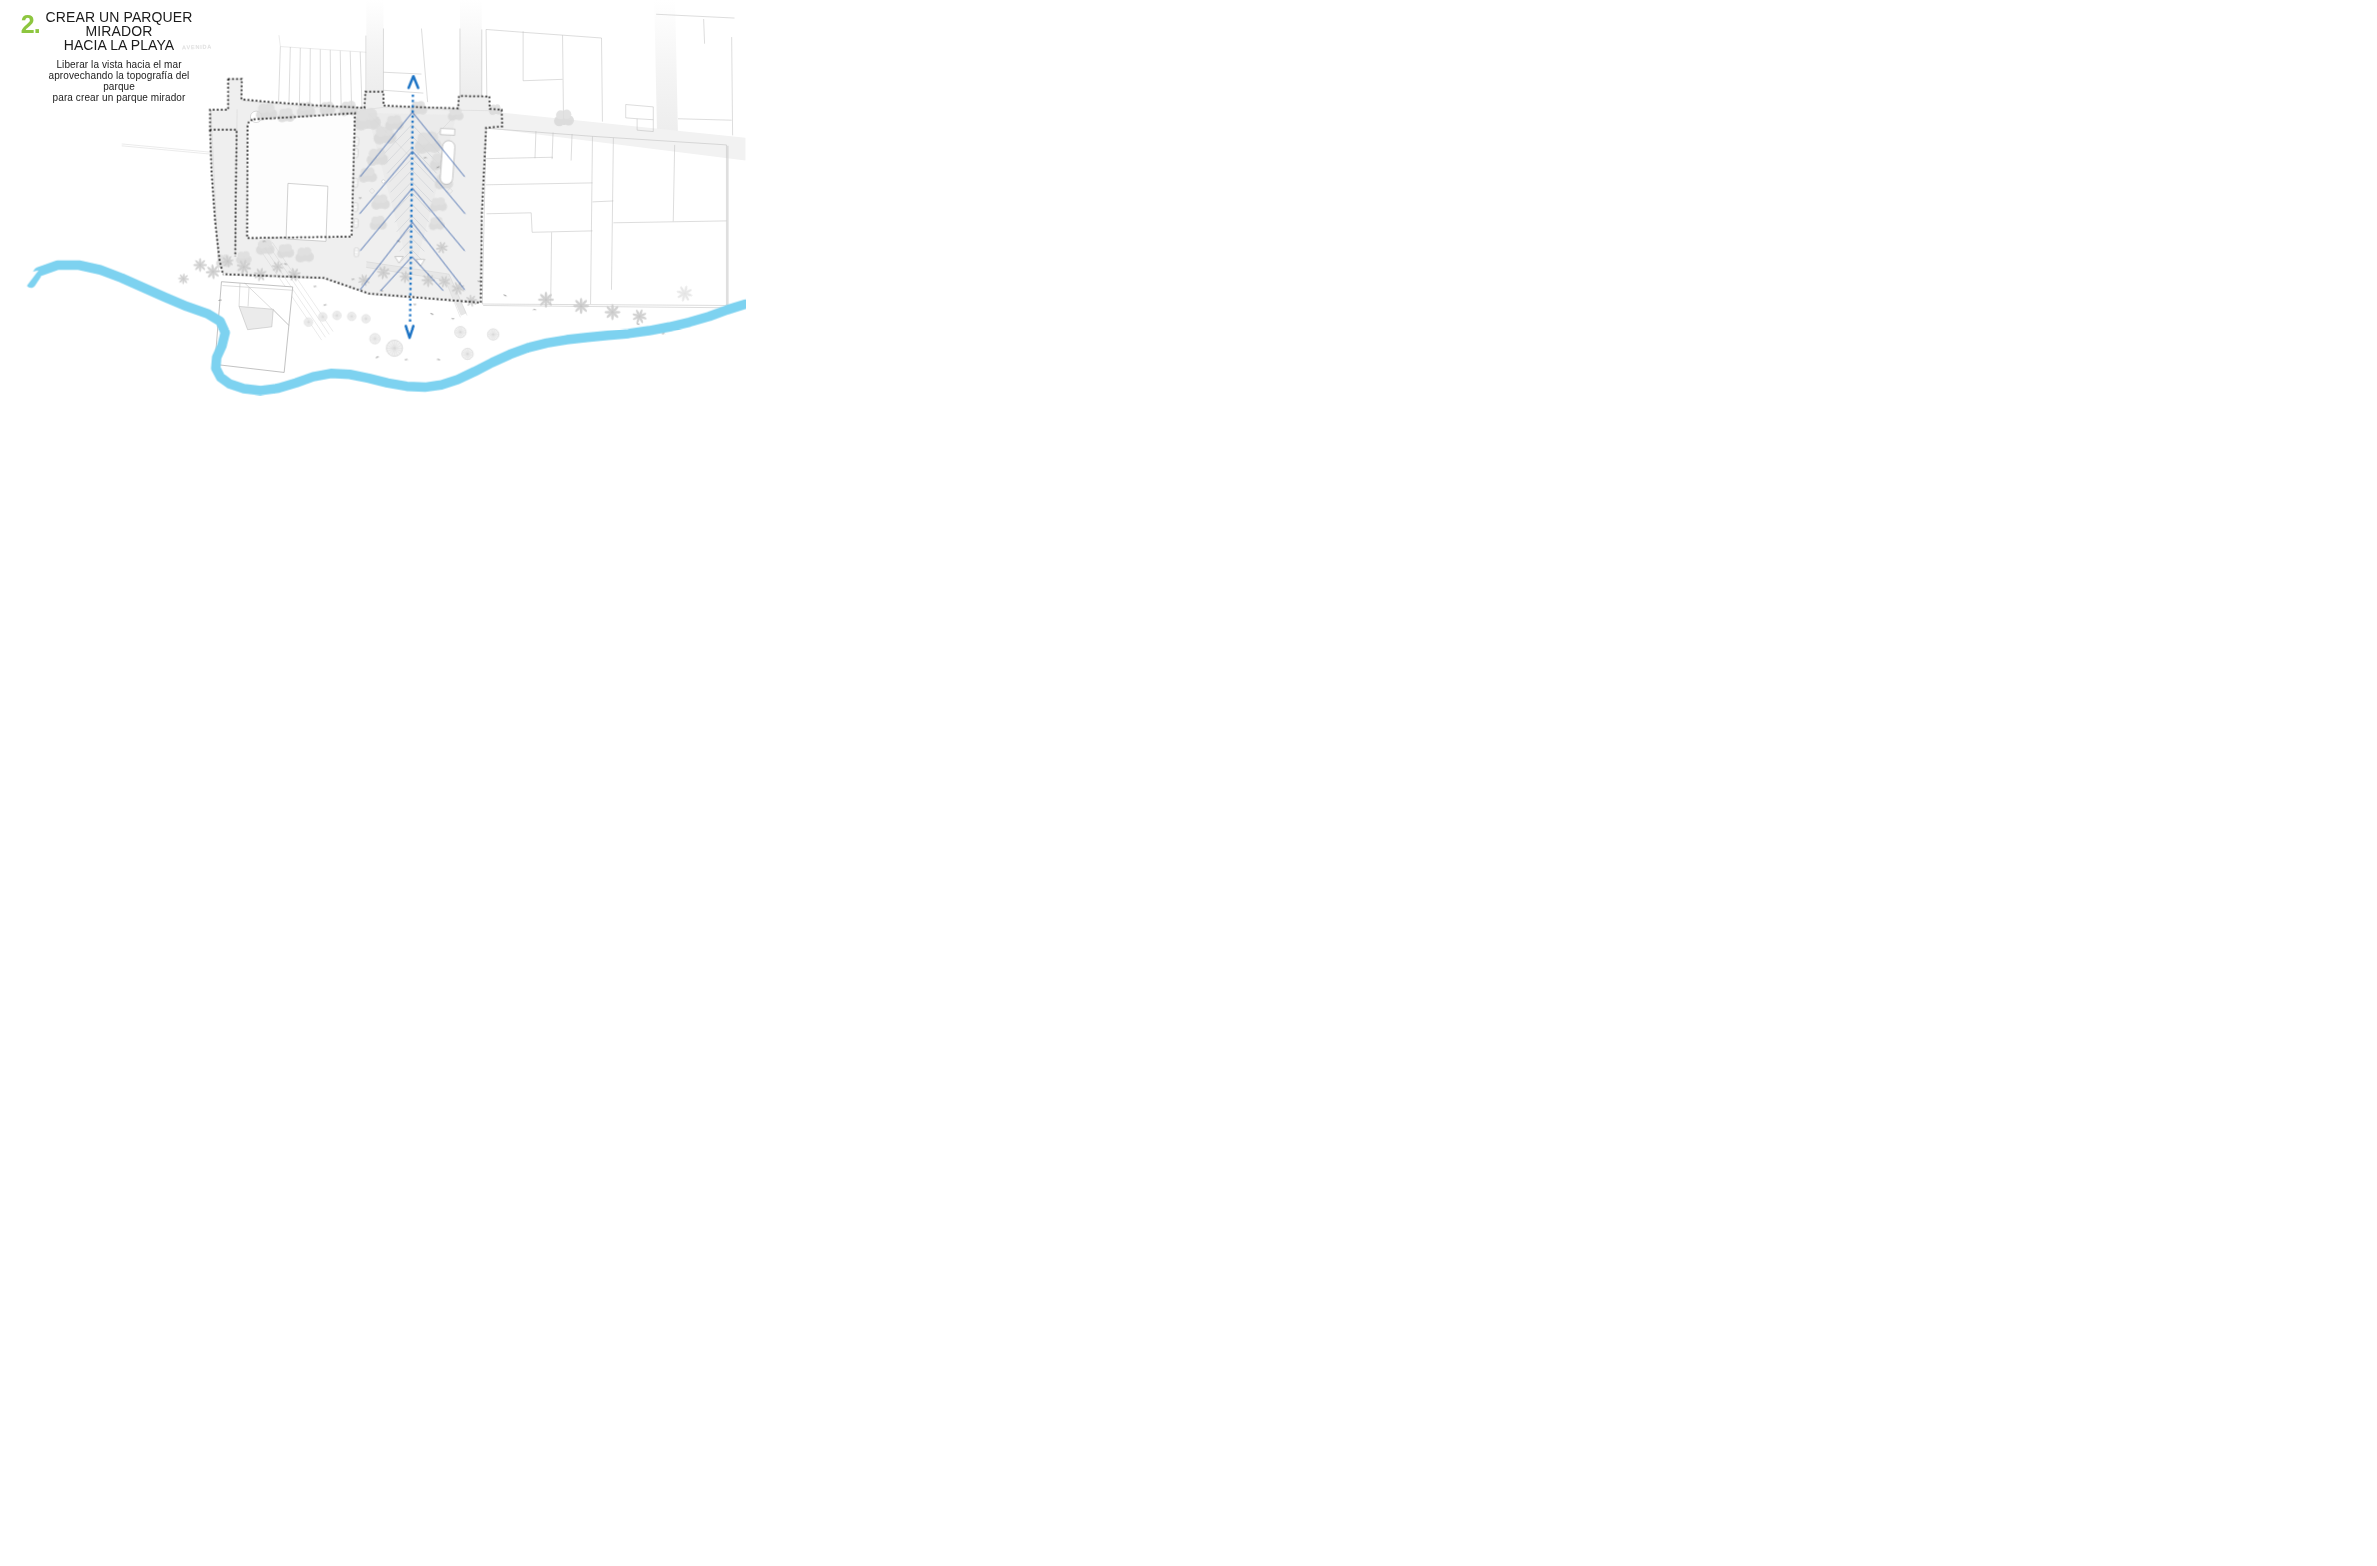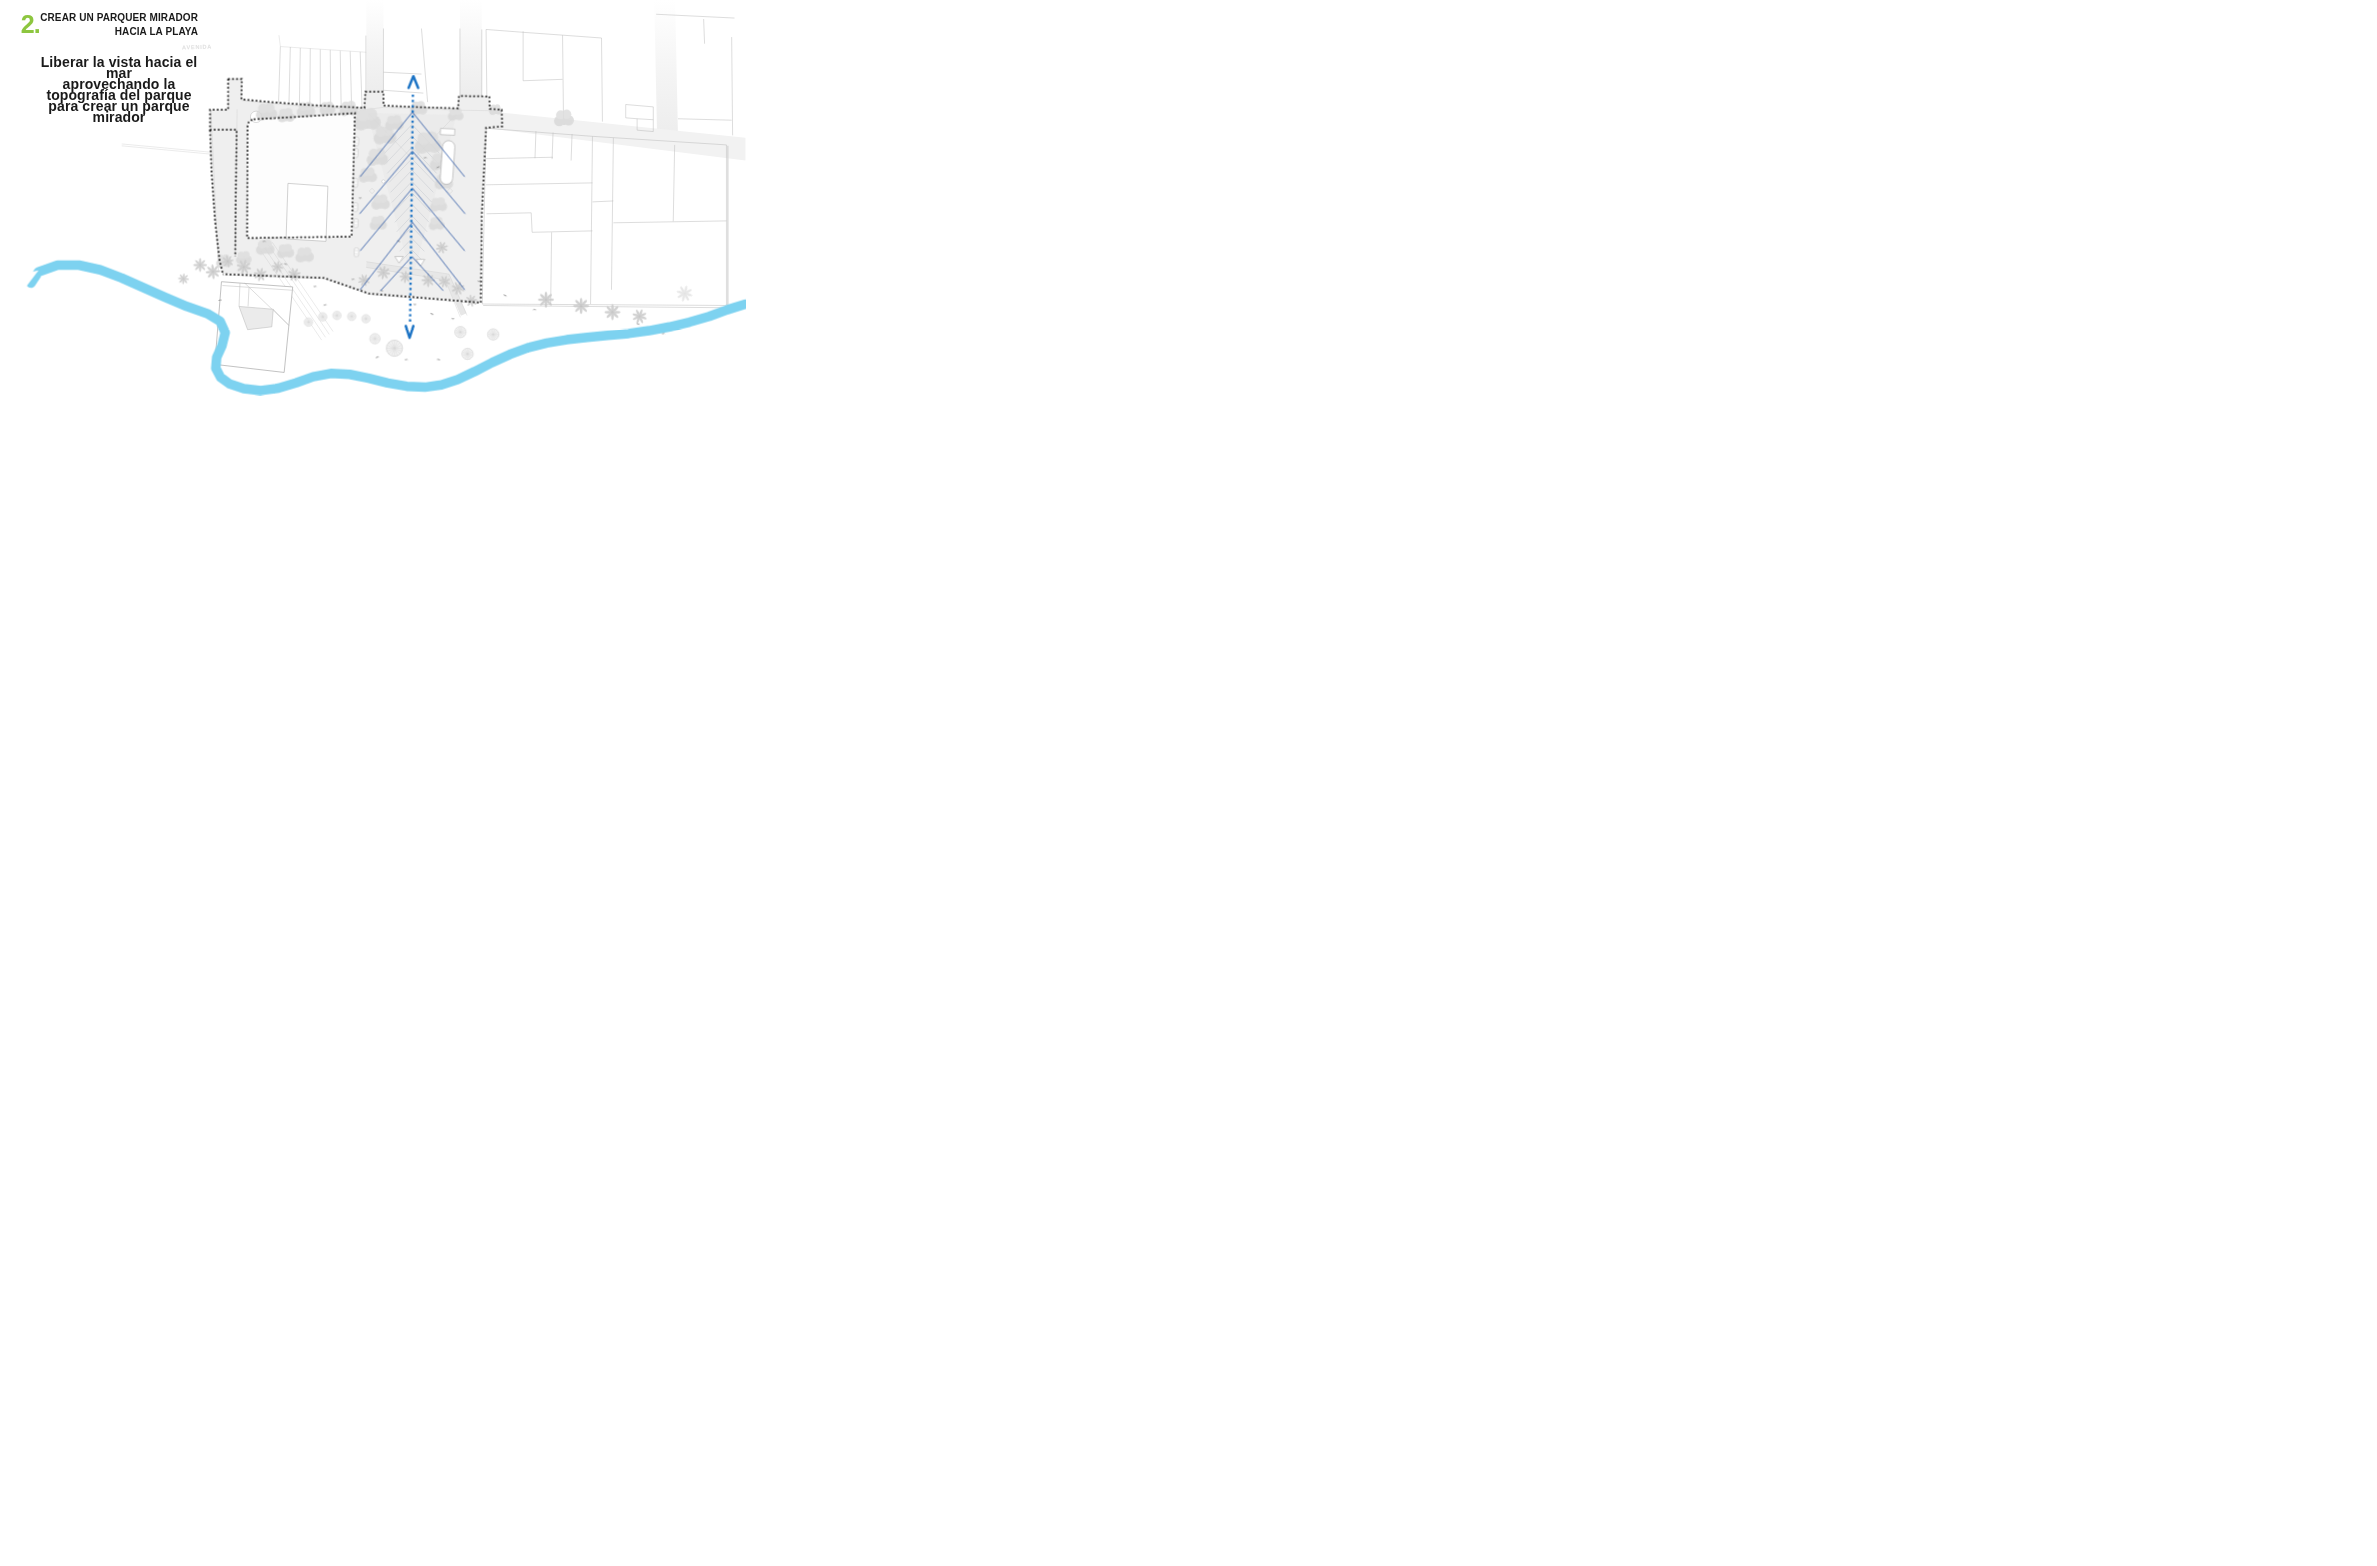--- a/index.html
+++ b/index.html
@@ -14,22 +14,22 @@
   .stage{
     position:relative;width:746px;height:419px;overflow:hidden;background:#fff;
     font-family:"Liberation Sans", sans-serif;
   }
   svg.plan{position:absolute;left:0;top:0;}
   
   .header{position:absolute;left:17px;top:11.4px;width:181px;padding-left:23px;
           box-sizing:border-box;text-align:center;color:var(--ink);z-index:5;}
   .big-num{position:absolute;left:3.8px;top:1px;font-size:25px;line-height:25px;
            font-weight:700;color:var(--accent-green);letter-spacing:-1px;}
-  .title-line{font-size:10px;font-weight:700;letter-spacing:0.1px;line-height:13.8px;text-align:right;}
-  .subtitle{margin-top:18px;font-size:14px;font-weight:700;line-height:11px;letter-spacing:0.1px;}
+  .title-line{font-size:14px;font-weight:400;letter-spacing:0.1px;line-height:13.8px;}
+  .subtitle{margin-top:6px;font-size:10px;font-weight:400;line-height:11px;letter-spacing:0.1px;}
   
   .avenue{position:absolute;left:182px;top:44px;font-size:5.7px;font-weight:700;
           letter-spacing:0.7px;color:#e0e0e0;transform:rotate(-2deg);z-index:1;}
   
   .parcel{fill:none;stroke:#b7b7b7;stroke-width:1;}
   .parcel-soft{fill:none;stroke:#cfcfcf;stroke-width:.9;}
   .boundary{fill:none;stroke:var(--boundary-black);stroke-width:3.6;
             stroke-dasharray:3.6 4.9;stroke-linecap:butt;stroke-linejoin:miter;}
   .chev{fill:none;stroke:var(--chevron-blue);stroke-width:1.8;}
   .axis-dots{fill:none;stroke:var(--axis-blue);stroke-width:4.8;stroke-dasharray:4.8 6.2;}

